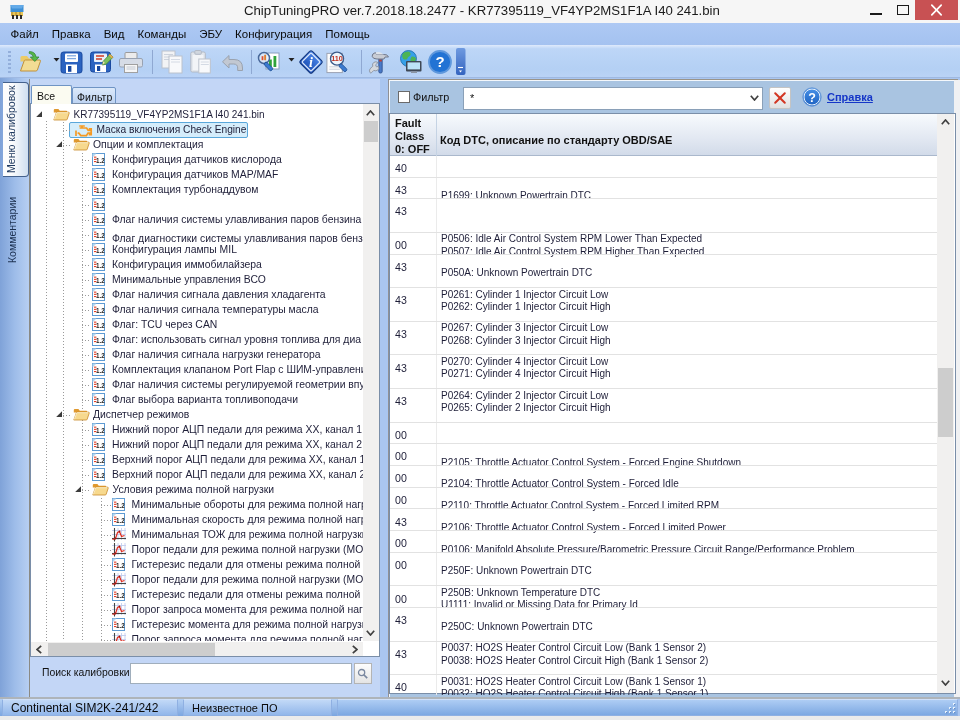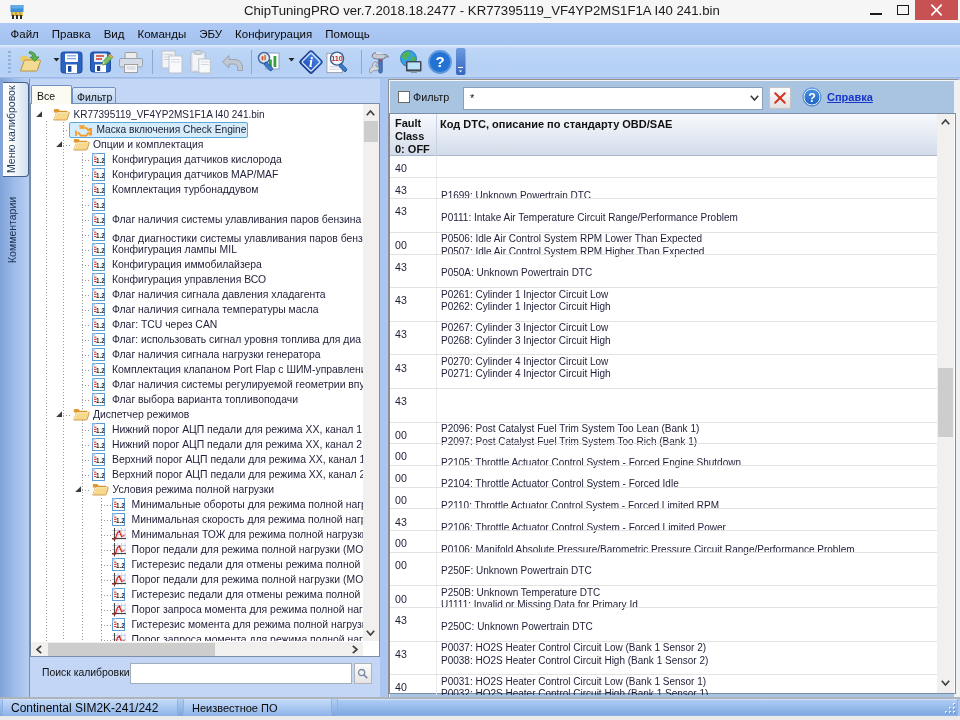--- a/index.html
+++ b/index.html
@@ -51,21 +51,21 @@
 #filterchk { left:398px; top:91px; width:12px; height:12px; background:#fff; border:1px solid #6a6a6a; }
 #filterlbl { left:413px; top:91px; font-size:10.8px; color:#111; }
 #combo { left:463px; top:87px; width:300px; height:23px; background:#fff; border:1px solid #8aa0b8; font-size:11px; padding:4px 0 0 6px; color:#111; }
 #combobtn { left:750px; top:95px; }
 #xbtn { left:769px; top:87px; width:22px; height:22px; background:linear-gradient(#ffffff,#e0e0e0); border:1px solid #c4c4c4; border-radius:2px; display:flex; align-items:center; justify-content:center; }
 #helpico { left:802px; top:87px; }
 #spravka { left:827px; top:91px; font-size:11px; color:#1536c8; text-decoration:underline; font-weight:bold; }
 #tablebox { left:389px; top:113px; width:567px; height:581px; background:#fff; border:1px solid #7a8ea8; }
 #thead { position:absolute; left:0; top:0; width:547px; height:42px; background:linear-gradient(#f7fafd,#e2e8f2 60%,#d2dbe9); border-bottom:1px solid #aab8cc; }
 #thead .h1 { position:absolute; left:5px; top:3px; font-size:11px; font-weight:bold; color:#111; line-height:13px; }
-#thead .h2 { position:absolute; left:50px; top:4px; font-size:11px; font-weight:bold; color:#111; }
+#thead .h2 { position:absolute; left:50px; top:20px; font-size:11px; font-weight:bold; color:#111; }
 #theadsep { position:absolute; left:46px; top:0; width:1px; height:42px; background:#c5d3e4; }
 #tbody { position:absolute; left:0; top:42px; width:547px; height:539px; overflow:hidden; }
 .trow { position:absolute; left:0; width:547px; border-bottom:1px solid #e2e2e2; }
 .tc1 { position:absolute; left:5px; top:6px; font-size:10.6px; color:#1e1e38; line-height:12.5px; }
 .tc2 { position:absolute; left:51px; top:6px; font-size:10px; color:#1e1e38;margin-top:28px; }
 .tc2 .tl { line-height:12.5px; white-space:nowrap; }
 .colsep { position:absolute; left:46px; top:0; width:1px; height:539px; background:#ebebeb; }
 #rvscroll { position:absolute; left:547px; top:0; width:17px; height:579px; background:#f1f0ef; }
 #rvthumb { position:absolute; left:1px; top:254px; width:15px; height:69px; background:#cdcdcd; }
 #statusbar { left:0; top:699px; width:844px; height:17px; background:linear-gradient(#b4d0f4,#7ca6e0); }
@@ -434,21 +434,21 @@
     <div class="tico" style="left:61.0px;top:169.0px">
       <svg width="13" height="13" viewBox="0 0 13 13">
         <rect x="0.5" y="0.5" width="12" height="12" fill="#fff" stroke="#5e9bd3"></rect>
         <path d="M0.5 0.5 L4.5 0.5 L0.5 4.5 Z" fill="#b5d5ee"></path>
         <rect x="2" y="3.6" width="2.4" height="1.1" fill="#e23b24"></rect>
         <rect x="2" y="5.8" width="2.4" height="1.1" fill="#e23b24"></rect>
         <rect x="2" y="8" width="2.4" height="1.1" fill="#e23b24"></rect>
         <text x="4.1" y="10" font-family="Liberation Sans" font-size="7" font-weight="bold" fill="#222" textLength="8.6" lengthAdjust="spacingAndGlyphs">1.2</text>
       </svg>
     </div>
-    <div class="ttxt" style="left:81.0px;top:168px">Конфигурация управления ВСО</div>
+    <div class="ttxt" style="left:81.0px;top:168px">Минимальные управления ВСО</div>
 <div class="hg" style="left:50.5px;top:190.5px;width:9.5px"></div>
     <div class="tico" style="left:61.0px;top:184.0px">
       <svg width="13" height="13" viewBox="0 0 13 13">
         <rect x="0.5" y="0.5" width="12" height="12" fill="#fff" stroke="#5e9bd3"></rect>
         <path d="M0.5 0.5 L4.5 0.5 L0.5 4.5 Z" fill="#b5d5ee"></path>
         <rect x="2" y="3.6" width="2.4" height="1.1" fill="#e23b24"></rect>
         <rect x="2" y="5.8" width="2.4" height="1.1" fill="#e23b24"></rect>
         <rect x="2" y="8" width="2.4" height="1.1" fill="#e23b24"></rect>
         <text x="4.1" y="10" font-family="Liberation Sans" font-size="7" font-weight="bold" fill="#222" textLength="8.6" lengthAdjust="spacingAndGlyphs">1.2</text>
       </svg>
@@ -839,23 +839,20 @@
 <div id="tbody">
 <div class="colsep"></div>
 <div class="trow" style="top:0.0px;height:21.7px">
         <div class="tc1">40</div>
         <div class="tc2">
           <div class="tl">P1699: Unknown Powertrain DTC</div>
         </div>
       </div>
 <div class="trow" style="top:21.7px;height:21.7px">
         <div class="tc1">43</div>
-        <div class="tc2">
-          <div class="tl">P0111: Intake Air Temperature Circuit Range/Performance Problem</div>
-        </div>
       </div>
 <div class="trow" style="top:43.4px;height:33.6px">
         <div class="tc1">43</div>
         <div class="tc2">
           <div class="tl">P0506: Idle Air Control System RPM Lower Than Expected</div>
           <div class="tl">P0507: Idle Air Control System RPM Higher Than Expected</div>
         </div>
       </div>
 <div class="trow" style="top:77.0px;height:21.7px">
         <div class="tc1">00</div>
@@ -879,27 +876,27 @@
       </div>
 <div class="trow" style="top:165.9px;height:33.6px">
         <div class="tc1">43</div>
         <div class="tc2">
           <div class="tl">P0270: Cylinder 4 Injector Circuit Low</div>
           <div class="tl">P0271: Cylinder 4 Injector Circuit High</div>
         </div>
       </div>
 <div class="trow" style="top:199.5px;height:33.6px">
         <div class="tc1">43</div>
+        <div class="tc2">
+          <div class="tl">P0264: Cylinder 2 Injector Circuit Low</div>
+          <div class="tl">P0265: Cylinder 2 Injector Circuit High</div>
+        </div>
       </div>
 <div class="trow" style="top:233.1px;height:33.6px">
         <div class="tc1">43</div>
-        <div class="tc2">
-          <div class="tl">P2096: Post Catalyst Fuel Trim System Too Lean (Bank 1)</div>
-          <div class="tl">P2097: Post Catalyst Fuel Trim System Too Rich (Bank 1)</div>
-        </div>
       </div>
 <div class="trow" style="top:266.7px;height:21.7px">
         <div class="tc1">00</div>
         <div class="tc2">
           <div class="tl">P2105: Throttle Actuator Control System - Forced Engine Shutdown</div>
         </div>
       </div>
 <div class="trow" style="top:288.4px;height:21.7px">
         <div class="tc1">00</div>
         <div class="tc2">

